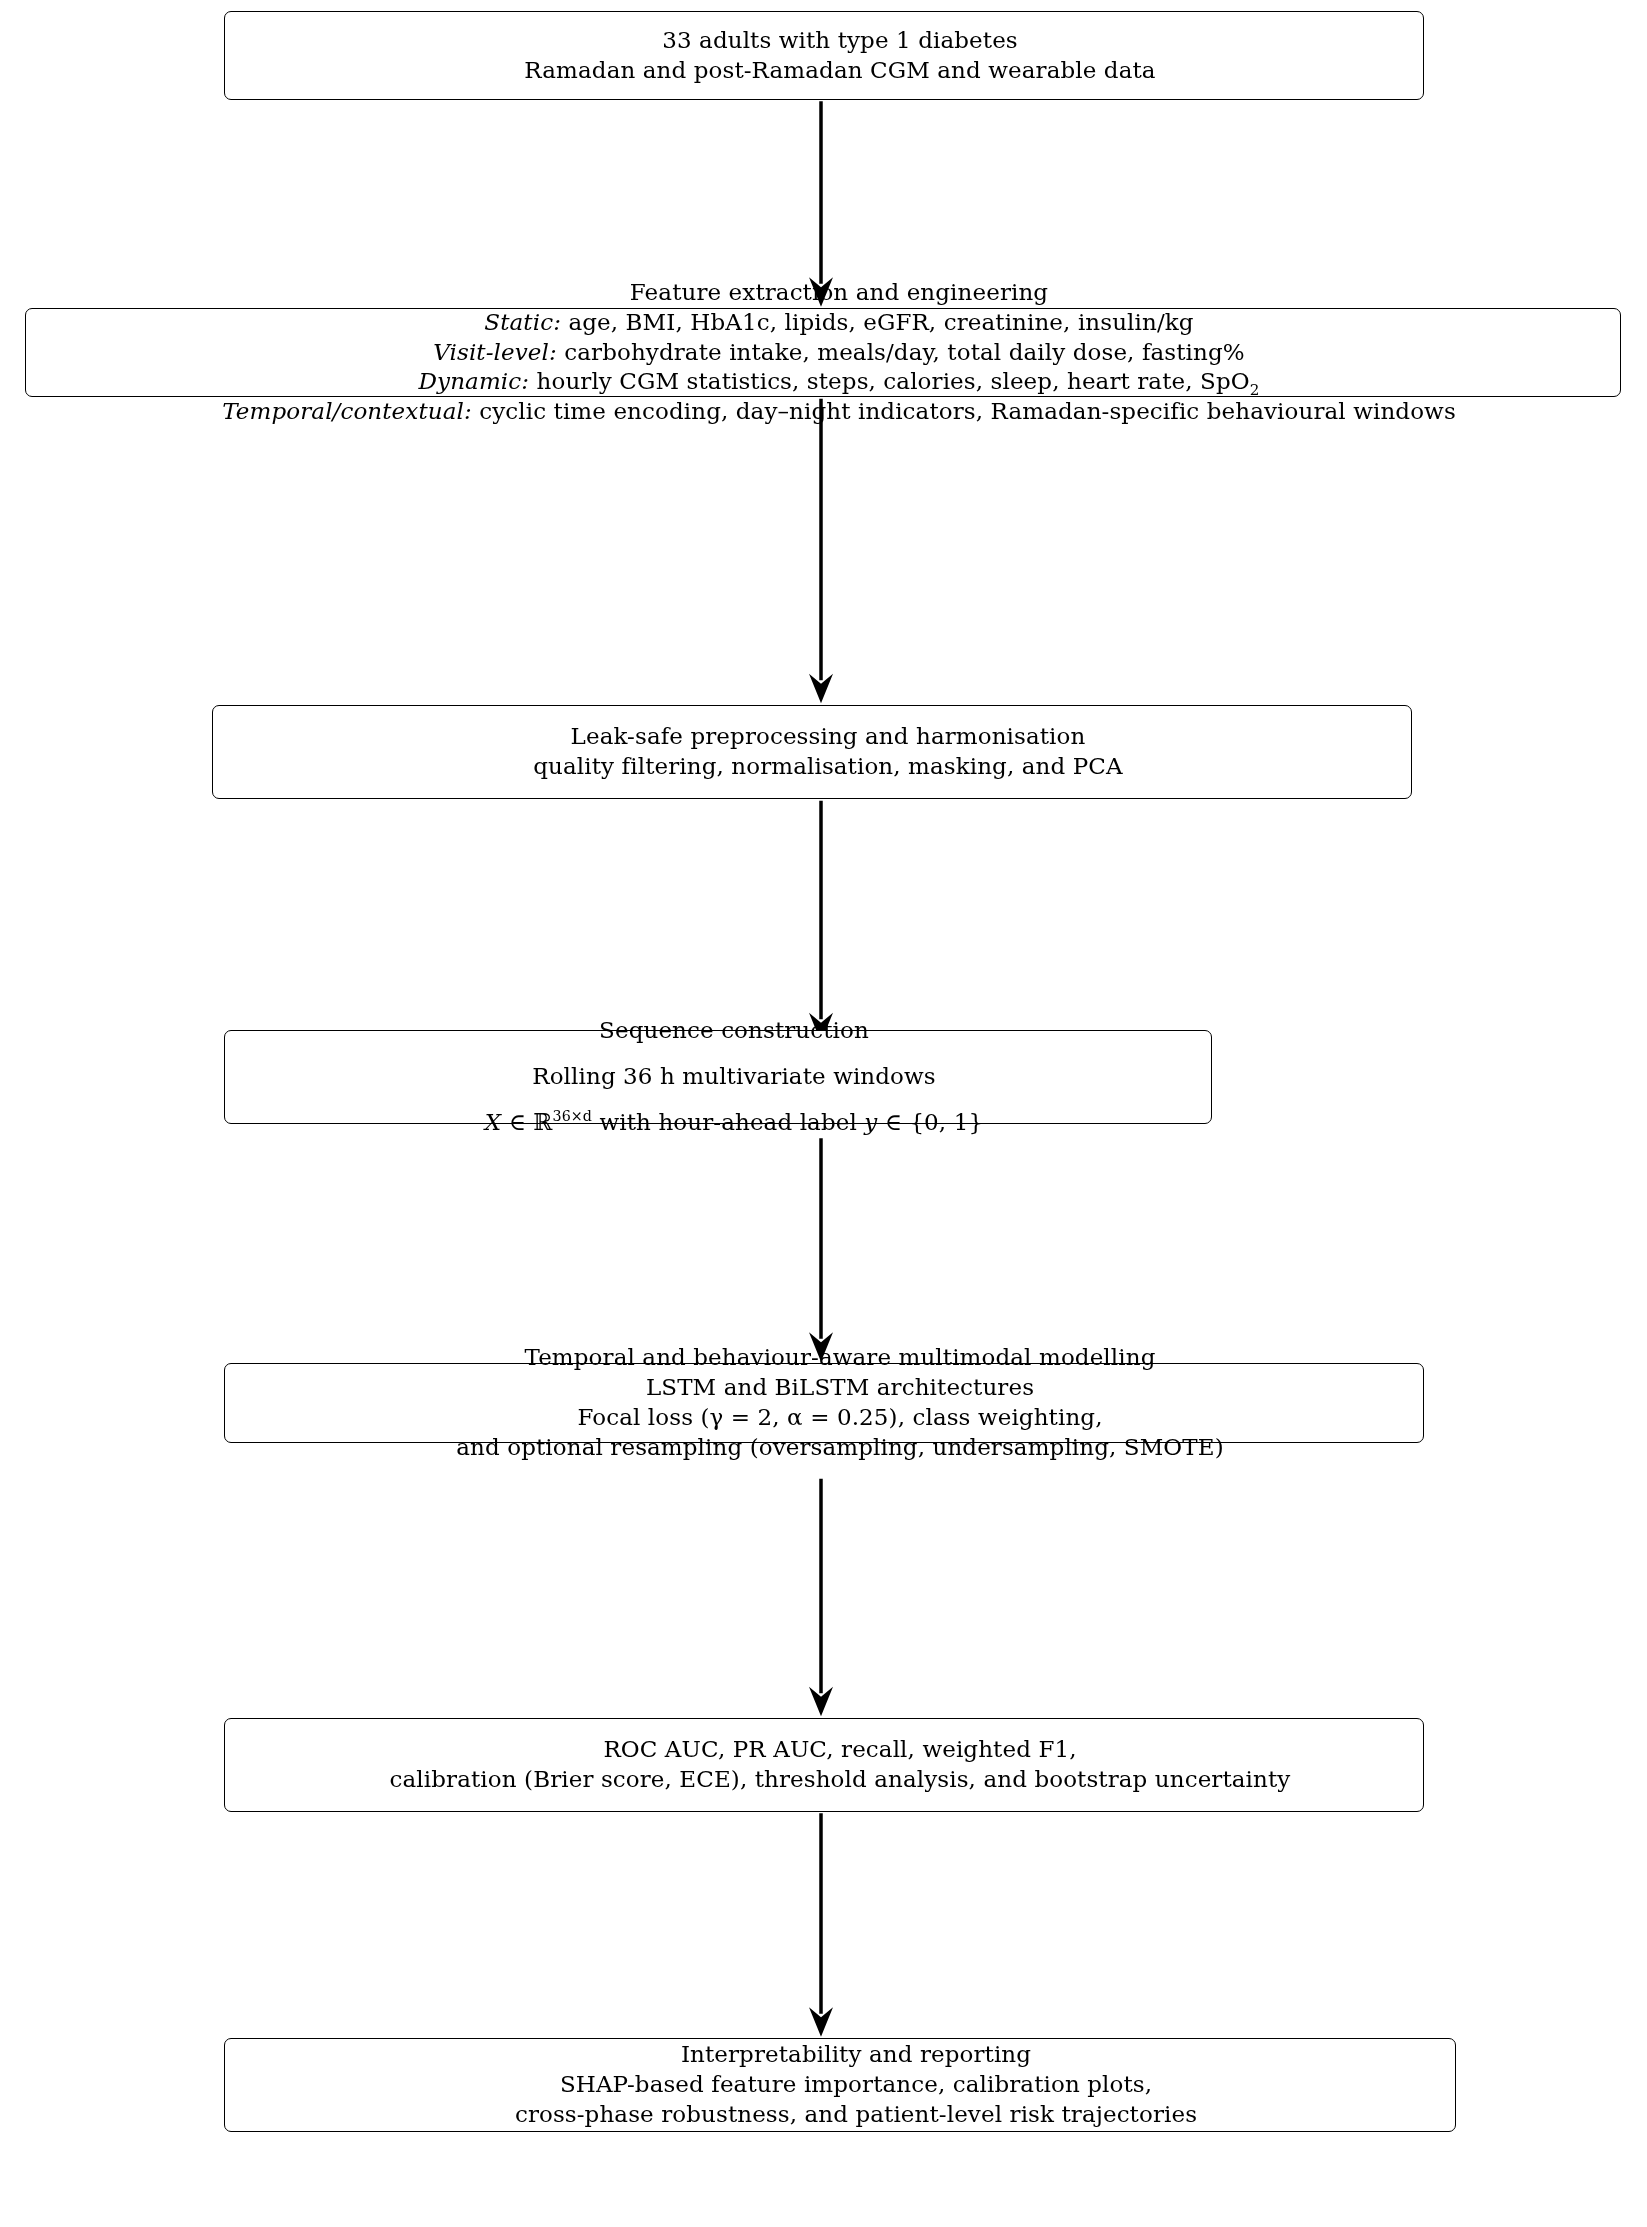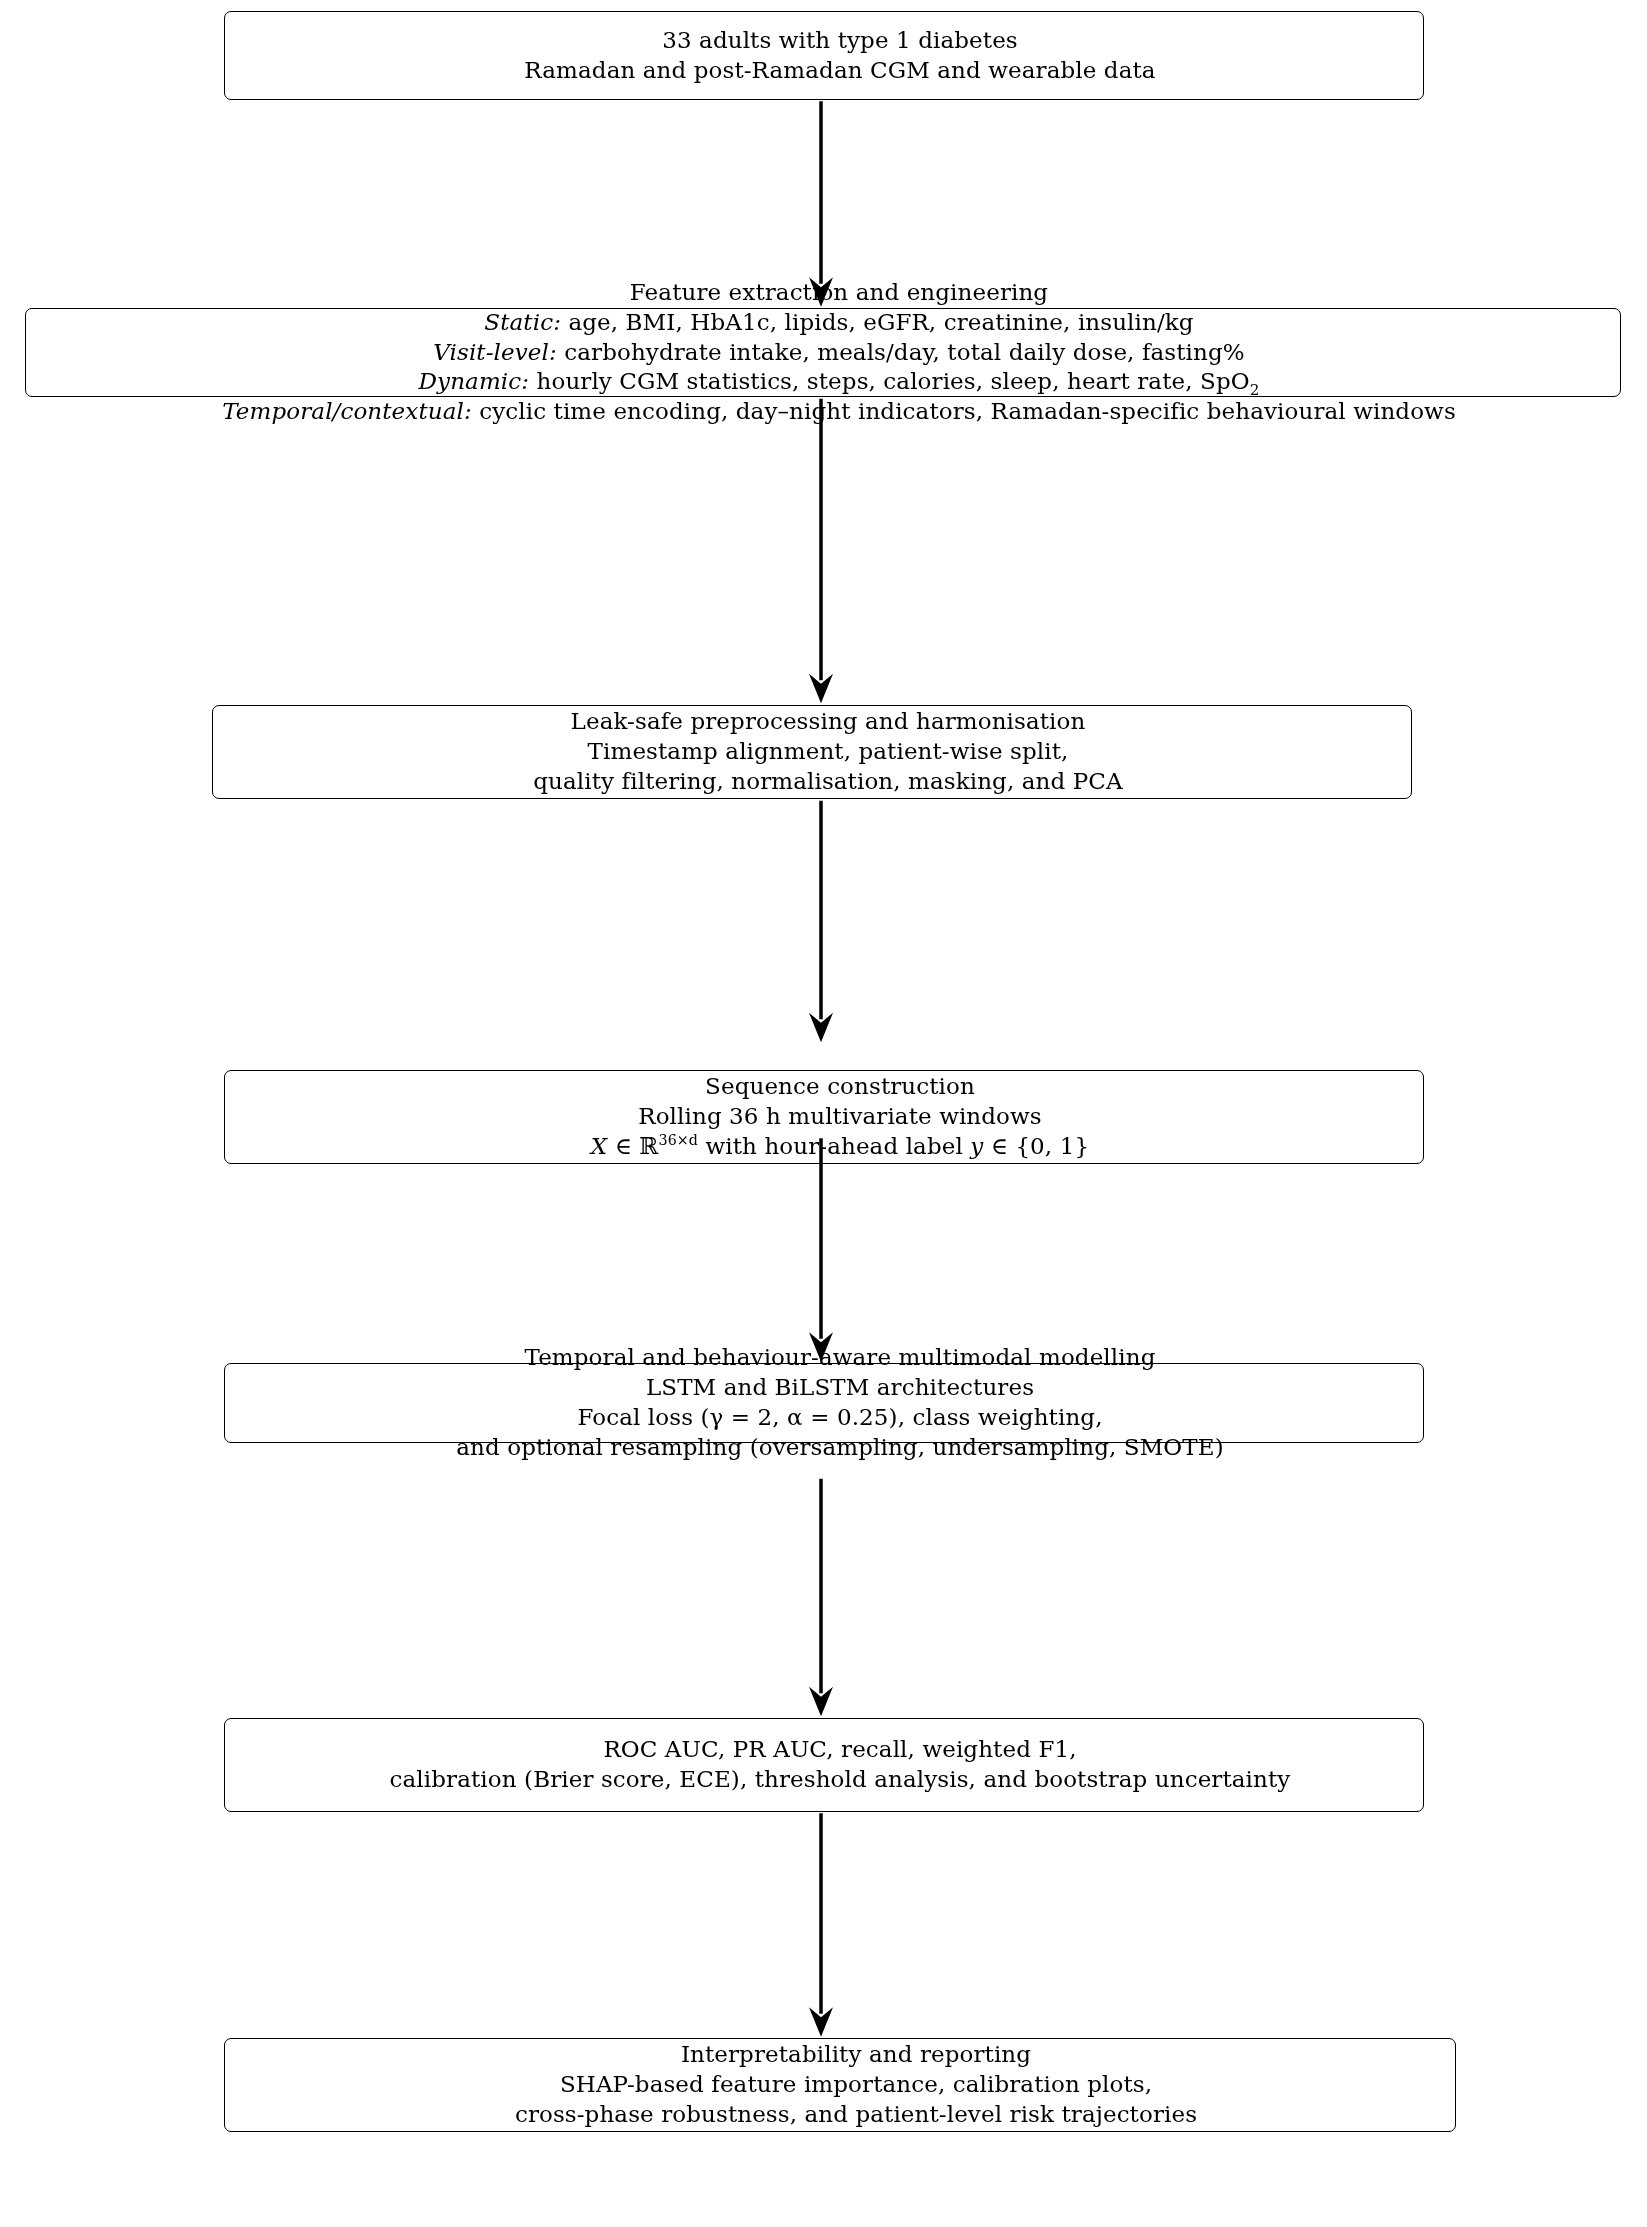--- a/index.html
+++ b/index.html
@@ -69,21 +69,21 @@
   }
   .arrow svg {
     display: block;
     overflow: visible;
   }
 
   
   #node-cohort        { left: 224px;  top: 11px;   width: 1200px; height: 89px; }
   #node-features      { left: 25px;   top: 308px;  width: 1596px; height: 89px; }
   #node-preprocessing { left: 212px;  top: 705px; width: 1200px; height: 94px; }
-  #node-sequence      { left: 224px;  top: 1070px; width: 1200px; height: 94px; }
+  #node-sequence      { left: 224px;  top: 1030px; width: 988px; height: 94px; gap: 16px; }
   #node-modelling     { left: 224px;  top: 1363px; width: 1200px; height: 80px; }
   #node-evaluation    { left: 224px;  top: 1718px; width: 1200px; height: 94px; }
   #node-interpret     { left: 224px;  top: 2038px; width: 1232px; height: 94px; }
 
   #arrow-1 { left: 806px; top: 100px;  }
   #arrow-2 { left: 806px; top: 397px;  }
   #arrow-3 { left: 806px; top: 799px; }
   #arrow-4 { left: 806px; top: 1137px; }
   #arrow-5 { left: 806px; top: 1477px; }
   #arrow-6 { left: 806px; top: 1812px; }
@@ -115,21 +115,20 @@
 
   <div class="arrow" id="arrow-2">
     <svg width="30" height="308" viewBox="0 0 60 609" aria-hidden="true">
       <line x1="30" y1="0" x2="30" y2="563" stroke="#000" stroke-width="7"></line>
       <path d="M 30 609 L 6 550 L 30 570 L 54 550 Z" fill="#000"></path>
     </svg>
   </div>
 
   <div class="node" id="node-preprocessing">
     <span class="line">Leak-safe preprocessing and harmonisation</span>
-    <span class="line">Timestamp alignment, patient-wise split,</span>
     <span class="line">quality filtering, normalisation, masking, and PCA</span>
   </div>
 
   <div class="arrow" id="arrow-3">
     <svg width="30" height="245" viewBox="0 0 60 483" aria-hidden="true">
       <line x1="30" y1="0" x2="30" y2="437" stroke="#000" stroke-width="7"></line>
       <path d="M 30 483 L 6 424 L 30 444 L 54 424 Z" fill="#000"></path>
     </svg>
   </div>
 

